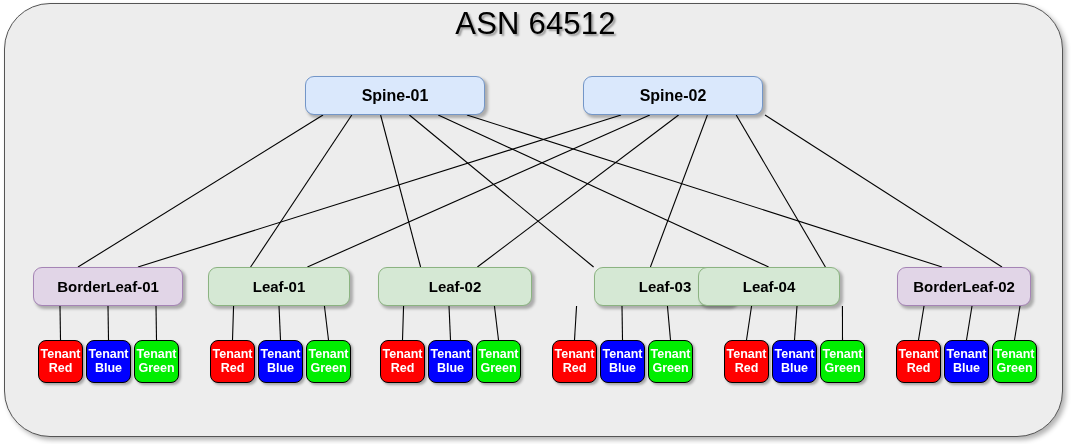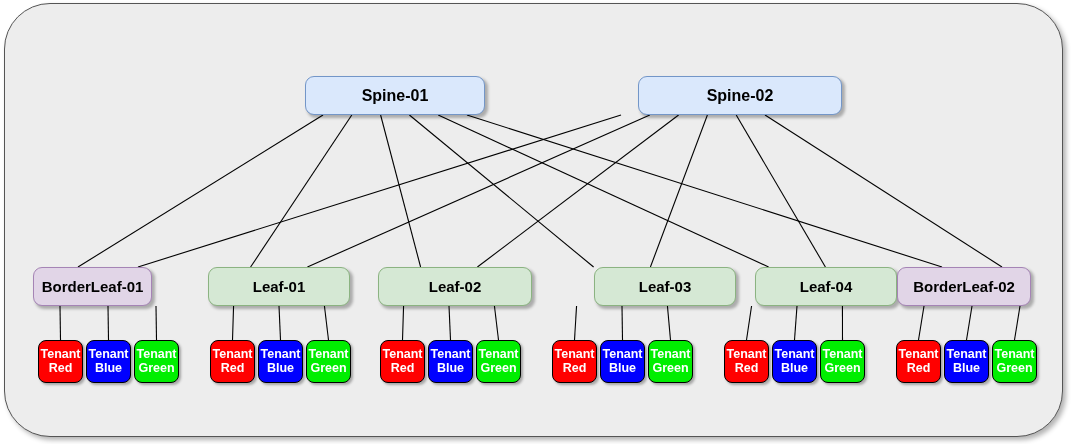--- a/index.html
+++ b/index.html
@@ -51,20 +51,21 @@
   .t-l1{display:block;}
   .t-l2{display:block;}
 </style>
 </head>
 <body>
 
 <div id="stage">
 
   <div class="asn-container"></div>
 
+  <div class="asn-title">ASN 64512</div>
 
   <svg class="wires" id="wire-layer">
       <line x1="60" y1="306" x2="60.5" y2="340" stroke="#000000" stroke-width="1.1"></line>
       <line x1="108" y1="306" x2="108.5" y2="340" stroke="#000000" stroke-width="1.1"></line>
       <line x1="156" y1="306" x2="156.5" y2="340" stroke="#000000" stroke-width="1.1"></line>
       <line x1="233.56" y1="306" x2="232.5" y2="340" stroke="#000000" stroke-width="1.1"></line>
       <line x1="279" y1="306" x2="280.5" y2="340" stroke="#000000" stroke-width="1.1"></line>
       <line x1="324.44" y1="306" x2="328.5" y2="340" stroke="#000000" stroke-width="1.1"></line>
       <line x1="403.56" y1="306" x2="402.5" y2="340" stroke="#000000" stroke-width="1.1"></line>
       <line x1="449" y1="306" x2="450.5" y2="340" stroke="#000000" stroke-width="1.1"></line>
@@ -89,36 +90,36 @@
       <line x1="678.6" y1="115" x2="477.4" y2="267" stroke="#000000" stroke-width="1.1"></line>
       <line x1="707.4" y1="115" x2="650.4" y2="267" stroke="#000000" stroke-width="1.1"></line>
       <line x1="736.2" y1="115" x2="825.4" y2="267" stroke="#000000" stroke-width="1.1"></line>
       <line x1="765" y1="115" x2="1002" y2="267" stroke="#000000" stroke-width="1.1"></line>
     </svg>
 
   <div id="nodes-layer">
       <div class="node node-spine" style="left: 305px; top: 76px; width: 180px;">
         <span>Spine-01</span>
       </div>
-      <div class="node node-spine" style="left: 638px; top: 76px; width: 204px;">
+      <div class="node node-spine" style="left: 583px; top: 76px; width: 180px;">
         <span>Spine-02</span>
       </div>
-      <div class="node node-border" style="left: 33px; top: 267px; width: 119px;">
+      <div class="node node-border" style="left: 33px; top: 267px; width: 150px;">
         <span>BorderLeaf-01</span>
       </div>
       <div class="node node-leaf" style="left: 208px; top: 267px; width: 142px;">
         <span>Leaf-01</span>
       </div>
       <div class="node node-leaf" style="left: 378px; top: 267px; width: 154px;">
         <span>Leaf-02</span>
       </div>
       <div class="node node-leaf" style="left: 551px; top: 267px; width: 142px; margin-left: 43px;">
         <span>Leaf-03</span>
       </div>
-      <div class="node node-leaf" style="left: 755px; top: 267px; width: 142px;">
+      <div class="node node-leaf" style="left: 698px; top: 267px; width: 142px;">
         <span>Leaf-04</span>
       </div>
       <div class="node node-border" style="left: 897px; top: 267px; width: 134px;">
         <span>BorderLeaf-02</span>
       </div>
       <div class="node node-tenant" style="left: 38px; top: 340px; background: rgb(255, 0, 0);">
         <span class="t-l1">Tenant</span>
         <span class="t-l2">Red</span>
       </div>
       <div class="node node-tenant" style="left: 86px; top: 340px; background: rgb(0, 0, 255);">

